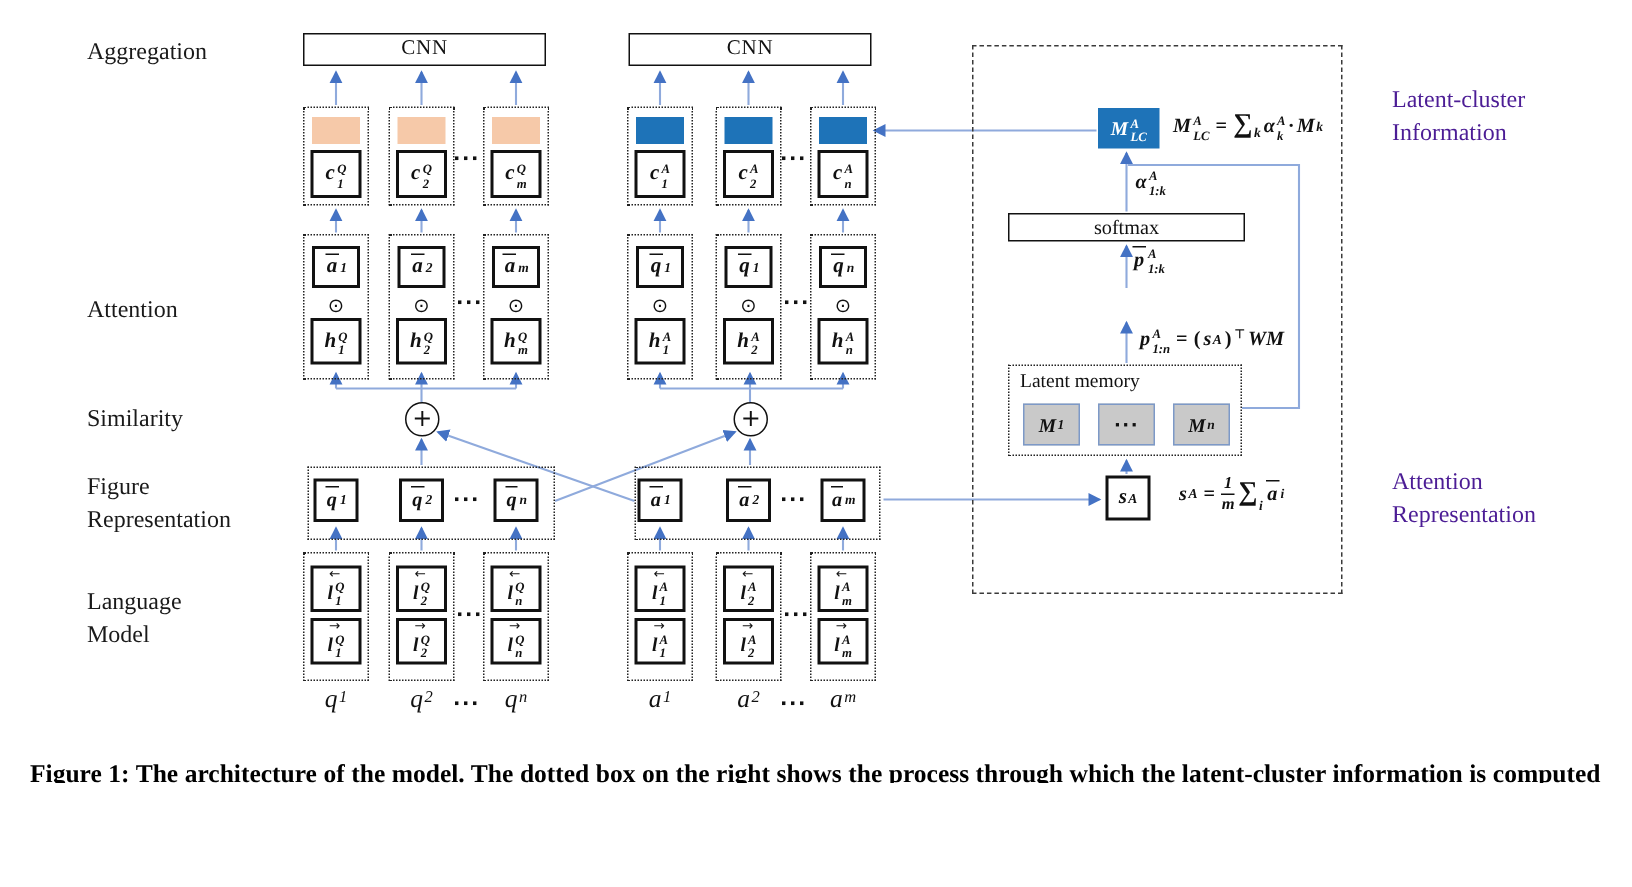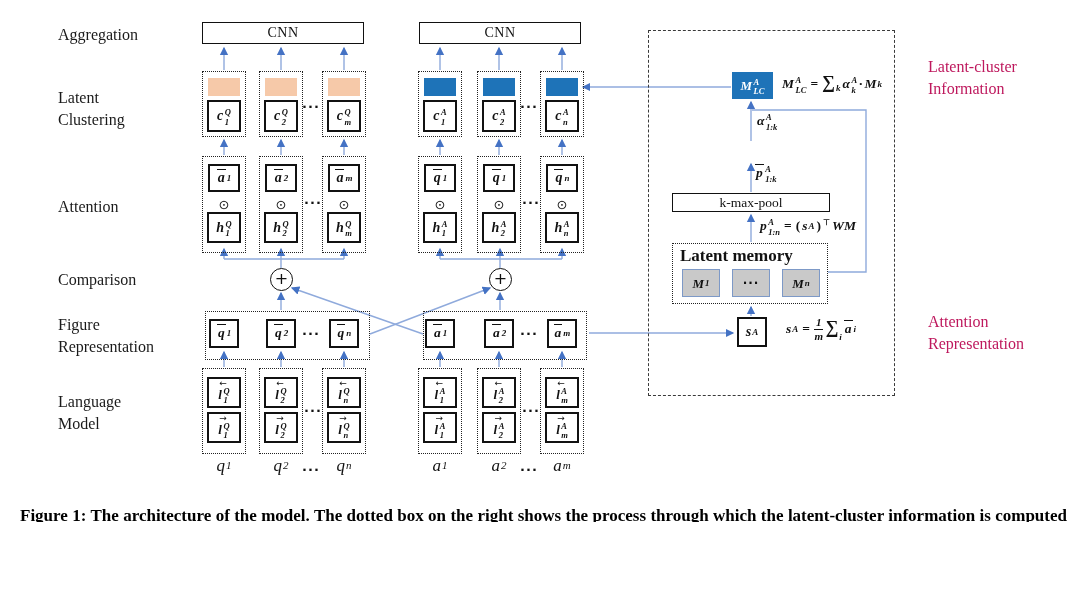--- a/index.html
+++ b/index.html
@@ -1,20 +1,20 @@
 <!DOCTYPE html>
 <html><head>
 <meta charset="utf-8">
 <style>
   html,body{margin:0;padding:0;background:#fff;}
   .fig{position:relative;width:1088px;height:522px;background:#fff;font-family:"Liberation Serif",serif;color:#111;overflow:hidden;}
   .fig *{box-sizing:border-box;}
   .abs{position:absolute;}
   .lab{position:absolute;font-size:16px;line-height:22px;color:#1a1a1a;z-index:2;}
-  .rlab{position:absolute;font-size:16px;line-height:22px;color:#be185d;z-index:2;}
+  .rlab{position:absolute;font-size:16px;line-height:22px;color:#4c1d95;z-index:2;}
   .box{position:absolute;border:2px solid #111;background:#fff;display:flex;align-items:center;justify-content:center;z-index:2;}
   .thin{border-width:1.4px;}
   .dotcol{position:absolute;border:1.6px dotted #222;background:transparent;z-index:1;}
   .dashbox{position:absolute;border:1.6px dashed #3a3a3a;background:transparent;z-index:1;}
   .bar{position:absolute;z-index:2;}
   .dots{position:absolute;z-index:2;font-family:"DejaVu Sans",sans-serif;font-weight:bold;font-size:13px;letter-spacing:1px;color:#111;text-align:center;width:22px;line-height:14px;}
   .odot{position:absolute;z-index:2;width:16px;height:16px;font-family:"DejaVu Sans",sans-serif;font-size:13px;line-height:16px;text-align:center;color:#111;}
   .oplus{position:absolute;width:23px;height:23px;border:1.6px solid #111;border-radius:50%;background:#fff;z-index:3;display:flex;align-items:center;justify-content:center;font-family:"DejaVu Sans",sans-serif;font-size:16px;line-height:1;padding-bottom:1px;color:#111;}
   .mcell{position:relative;display:inline-flex;align-items:center;font-weight:bold;font-style:italic;font-family:"Liberation Serif",serif;font-size:14px;line-height:1;}
   .mcell .base{line-height:1;}
@@ -33,21 +33,21 @@
   .f .sum{font-style:normal;font-size:18px;font-weight:600;margin-top:-3px;}
   .f .sumsub{font-size:9px;align-self:flex-end;margin-bottom:0px;margin-left:-1px;}
   .f .tsup{font-size:8px;font-style:normal;align-self:flex-start;margin-top:1px;margin-left:0;}
   .f .frac{display:inline-flex;flex-direction:column;align-items:center;font-size:11px;line-height:1.15;}
   .f .frac .num{border-bottom:1.2px solid #111;padding:0 2px;}
   .mlcbox{background:#1e73b8;border:none;}
   .mlcbox .mcell{color:#fff;font-size:13px;}
   .mem{background:#c9c9c9;border:1.5px solid #7d99c7;}
   .mem .mcell{font-size:13px;}
   .memdots{font-family:"DejaVu Sans",sans-serif;font-weight:bold;font-size:12px;letter-spacing:1px;}
-  .smalltext{position:absolute;font-size:17px;z-index:2;color:#111;font-weight:bold;}
+  .smalltext{position:absolute;font-size:13px;z-index:2;color:#111;}
   .caption{position:absolute;left:20px;top:503px;width:1047px;font-weight:bold;font-size:17px;line-height:25px;text-align:justify;color:#000;z-index:2;}
   .cnnlab{font-size:14px;letter-spacing:.5px;}
   .boxlab{font-size:13.5px;}
 </style>
 </head>
 <body>
 
 <div class="fig">
 
   <svg class="abs" style="left:0;top:0;z-index:0" width="1088" height="500">
@@ -102,26 +102,22 @@
       <line x1="751" y1="316" x2="751" y2="307" marker-end="url(#ah)"></line>
       <line x1="751" y1="242" x2="751" y2="215" marker-end="url(#ah)"></line>
       <line x1="751" y1="192" x2="751" y2="164" marker-end="url(#ah)"></line>
       <line x1="751" y1="141" x2="751" y2="102" marker-end="url(#ah)"></line>
 
       <path d="M828,272 L866,272 L866,110 L752,110"></path>
     </g>
   </svg>
 
   <div class="lab" style="left:58px;top:24px">Aggregation</div>
-  <div class="lab" style="left:58px;top:87px">
-    <div>Latent</div>
-    <div>Clustering</div>
-  </div>
   <div class="lab" style="left:58px;top:196px">Attention</div>
-  <div class="lab" style="left:58px;top:269px">Comparison</div>
+  <div class="lab" style="left:58px;top:269px">Similarity</div>
   <div class="lab" style="left:58px;top:314px">
     <div>Figure</div>
     <div>Representation</div>
   </div>
   <div class="lab" style="left:58px;top:391px">
     <div>Language</div>
     <div>Model</div>
   </div>
 
   <div class="rlab" style="left:928px;top:56px">
@@ -566,32 +562,32 @@
   <div class="f" style="left:757px;top:112px">
     <span class="mcell" style="font-size:13.5px">
         <span class="base">α</span>
         <span class="ss">
           <span>A</span>
           <span>1:k</span>
         </span>
       </span>
   </div>
 
+  <div class="box thin boxlab" style="left:672px;top:142px;width:158px;height:19px">softmax</div>
 
   <div class="f" style="left:755px;top:164px">
     <span class="mcell" style="font-size:13.5px">
         <span class="base ov">p</span>
         <span class="ss">
           <span>A</span>
           <span>1:k</span>
         </span>
       </span>
   </div>
 
-  <div class="box thin boxlab" style="left:672px;top:193px;width:158px;height:19px">k-max-pool</div>
 
   <div class="f" style="left:760px;top:217px">
     <span class="mcell" style="font-size:13.5px">
         <span class="base">p</span>
         <span class="ss">
           <span>A</span>
           <span>1:n</span>
         </span>
       </span>
     <span class="eq">=</span>

